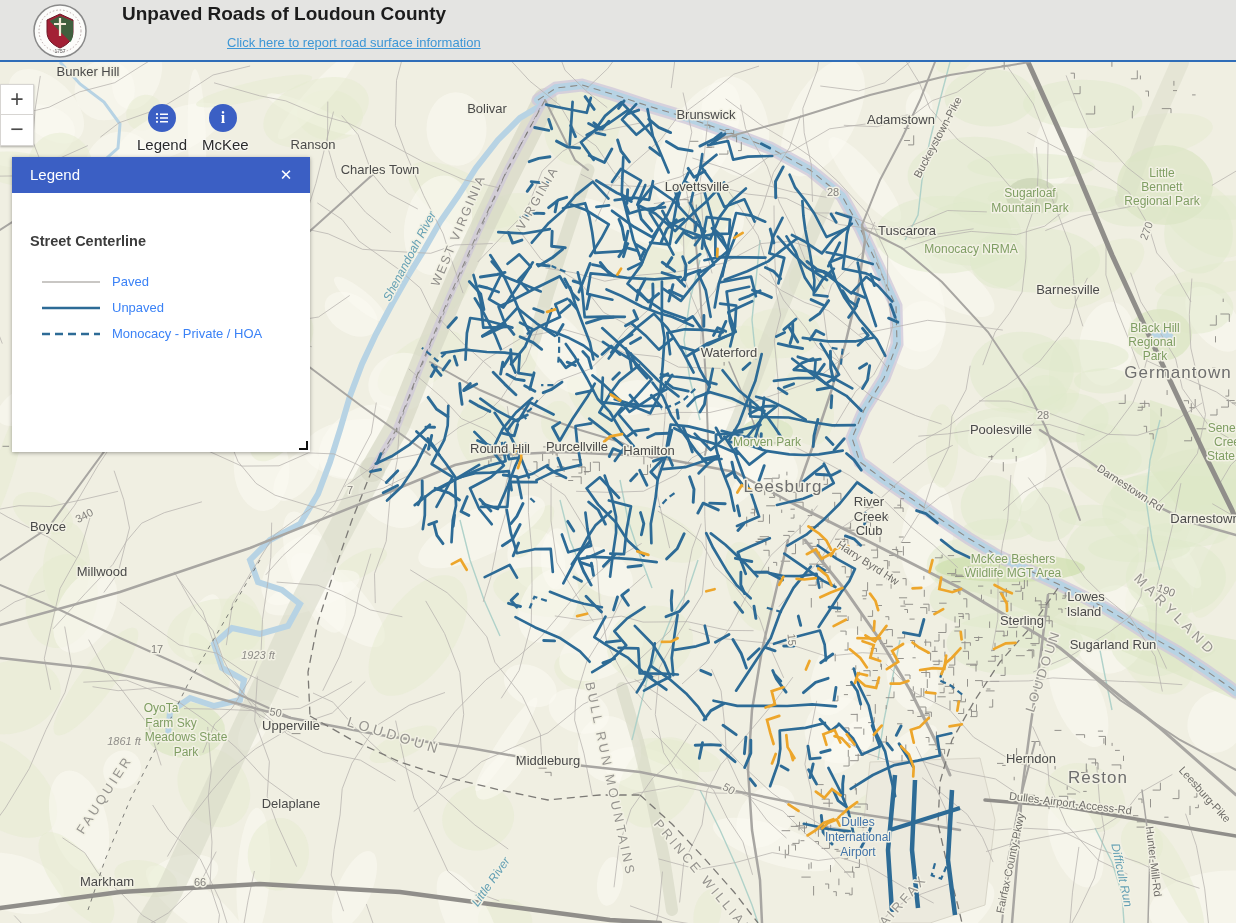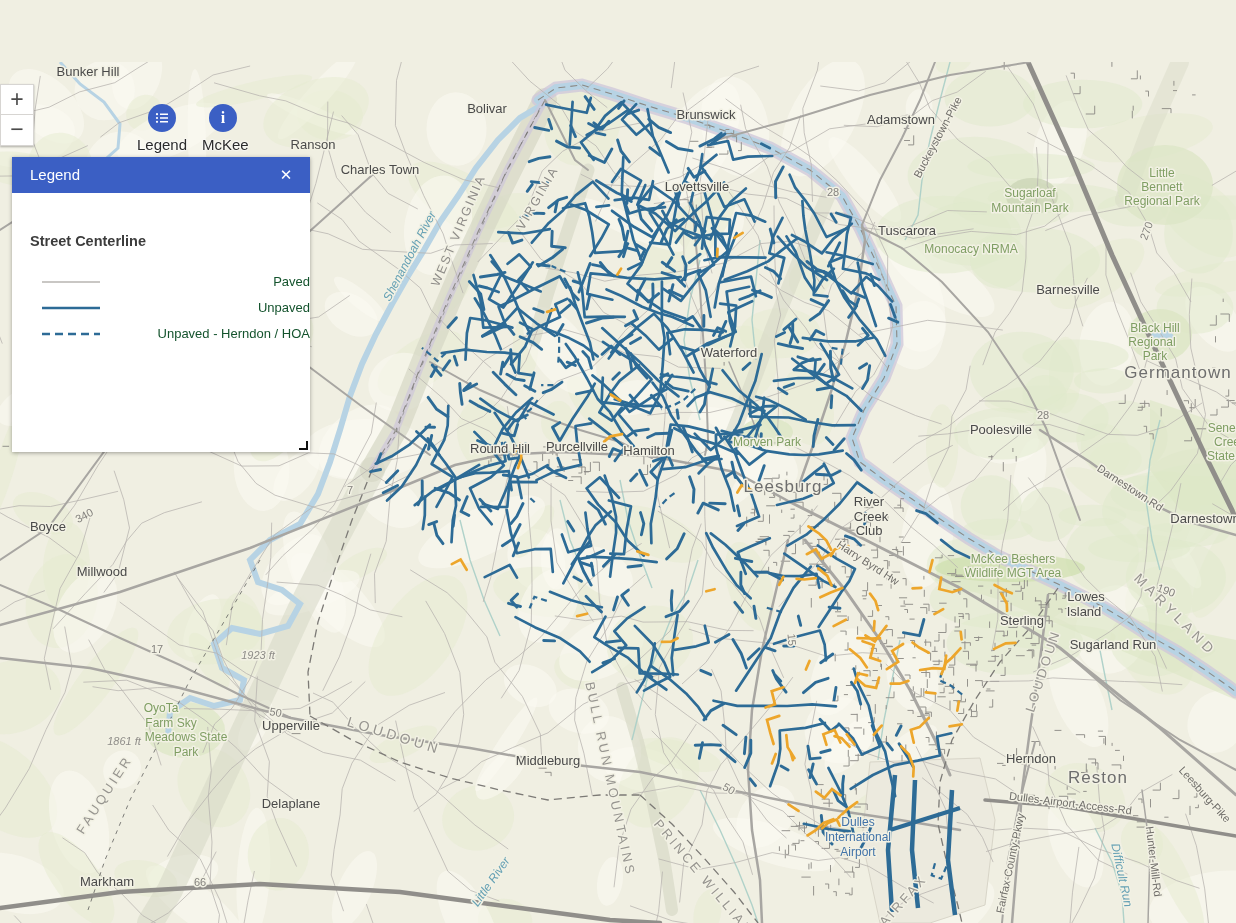--- a/index.html
+++ b/index.html
@@ -19,21 +19,21 @@
   .toolbl { position:absolute; z-index:20; top:136px; font-size:15px; color:#2b2b2b; text-shadow:0 0 2px #fff,0 0 2px #fff,0 0 3px #fff; }
   #legend-lbl { left:137px; }
   #about-lbl { left:202px; }
   #legend-panel { position:absolute; z-index:25; left:12px; top:157px; width:298px; height:295px; background:#fff; box-shadow:0 1px 4px rgba(0,0,0,.35); }
   #legend-head { height:36px; background:#3b5fc4; color:#fff; font-size:15px; line-height:36px; padding-left:18px; position:relative; }
   #legend-close { position:absolute; right:12px; top:0; width:24px; height:36px; text-align:center; font-size:15px; color:#fff; cursor:pointer; line-height:36px; }
   #legend-section { margin:40px 0 0 18px; font-size:14.5px; font-weight:bold; color:#3c3c3c; }
   #legend-items { margin-top:24px; }
   .li-row { display:flex; align-items:flex-start; padding:0 0 9px 30px; }
   .li-swatch { width:58px; flex:none; margin-top:7px; }
-  .li-label { font-size:13px; color:#14532d; margin-left:12px; width:200px; line-height:17px;text-align:right; }
+  .li-label { font-size:13px; color:#3b82f6; margin-left:12px; width:200px; line-height:17px; }
   #resize-handle { position:absolute; right:2px; bottom:2px; width:9px; height:9px; border-right:2px solid #111; border-bottom:2px solid #111; cursor:se-resize; }
   text { font-family:"Liberation Sans",sans-serif; paint-order:stroke; stroke:#f2f1e4; stroke-width:3px; stroke-linejoin:round; }
   .town { font-size:13px; fill:#4a4a4a; }
   .city { font-size:17px; fill:#6e6e6e; letter-spacing:1px; }
   .park { font-size:12px; fill:#7f9e63; }
   .water { font-size:12px; fill:#64a0b4; font-style:italic; }
   .state { font-size:12.5px; fill:#8d8b87; letter-spacing:2px; }
   .region { font-size:14px; fill:#96948f; letter-spacing:4px; }
   .region2 { font-size:13px; fill:#96948f; letter-spacing:3px; }
   .road { font-size:11px; fill:#6f6d69; }
@@ -1560,20 +1560,32 @@
       <text x="727" y="792" text-anchor="middle" class="route" transform="rotate(30 727 792)">50</text>
       <text x="200" y="886" text-anchor="middle" class="route" transform="">66</text>
       <text x="350" y="494" text-anchor="middle" class="route" transform="">7</text>
       <text x="833" y="196" text-anchor="middle" class="route" transform="">28</text>
       <text x="1043" y="419" text-anchor="middle" class="route" transform="">28</text>
       <text x="1150" y="232" text-anchor="middle" class="route" transform="rotate(-70 1150 232)">270</text>
       <text x="1165" y="594" text-anchor="middle" class="route" transform="rotate(20 1165 594)">190</text>
       <text x="788" y="640" text-anchor="middle" class="route" transform="rotate(85 788 640)">15</text>
     </svg>
 
+  <div id="header">
+    <svg id="logo" viewBox="0 0 54 54">
+      <circle cx="27" cy="27" r="26" fill="#fcfcfa" stroke="#8a8a8a" stroke-width="1.5"></circle>
+      <circle cx="27" cy="27" r="21" fill="none" stroke="#b9a9a9" stroke-width="1" stroke-dasharray="1.5,2"></circle>
+      <path d="M27 10 l13 6 v12 c0 8 -6 13 -13 16 c-7 -3 -13 -8 -13 -16 v-12 z" fill="#a32035" stroke="#6d1523" stroke-width="1"></path>
+      <path d="M27 12 l-10.5 5 l21 21 c1.5 -2 2.5 -4.5 2.5 -10 v-11 z" fill="#2f6b3f" opacity="0.85"></path>
+      <path d="M21 20 h12 M27 14 v18" stroke="#f3e9d8" stroke-width="2.2"></path>
+      <text x="27" y="49" text-anchor="middle" style="font-size:5px;fill:#555;stroke:none">1757</text>
+    </svg>
+    <div id="title">Unpaved Roads of Loudoun County</div>
+    <a id="report-link" href="#">Click here to report road surface information</a>
+  </div>
 
   <div id="zoomctl">
     <div class="zbtn">+</div>
     <div class="zbtn">−</div>
   </div>
 
   <div class="toolbtn" id="legend-btn">
     <svg width="14" height="14" viewBox="0 0 14 14">
       <circle cx="2" cy="3.2" r="1.1" fill="#fff"></circle>
         <circle cx="2" cy="7" r="1.1" fill="#fff"></circle>
@@ -1603,18 +1615,18 @@
         <div class="li-row">
           <svg class="li-swatch" width="58" height="4">
             <line x1="0" x2="58" y1="2" y2="2" stroke="#2d6b96" stroke-width="2.5"></line>
           </svg>
           <div class="li-label">Unpaved</div>
         </div>
         <div class="li-row">
           <svg class="li-swatch" width="58" height="4">
             <line x1="0" x2="58" y1="2" y2="2" stroke="#2d6b96" stroke-width="2.5" stroke-dasharray="8,5"></line>
           </svg>
-          <div class="li-label">Unpaved - Herndon / HOA</div>
+          <div class="li-label">Monocacy - Private / HOA</div>
         </div>
       </div>
     <div id="resize-handle"></div>
   </div>
 </div>
 
 </body></html>

